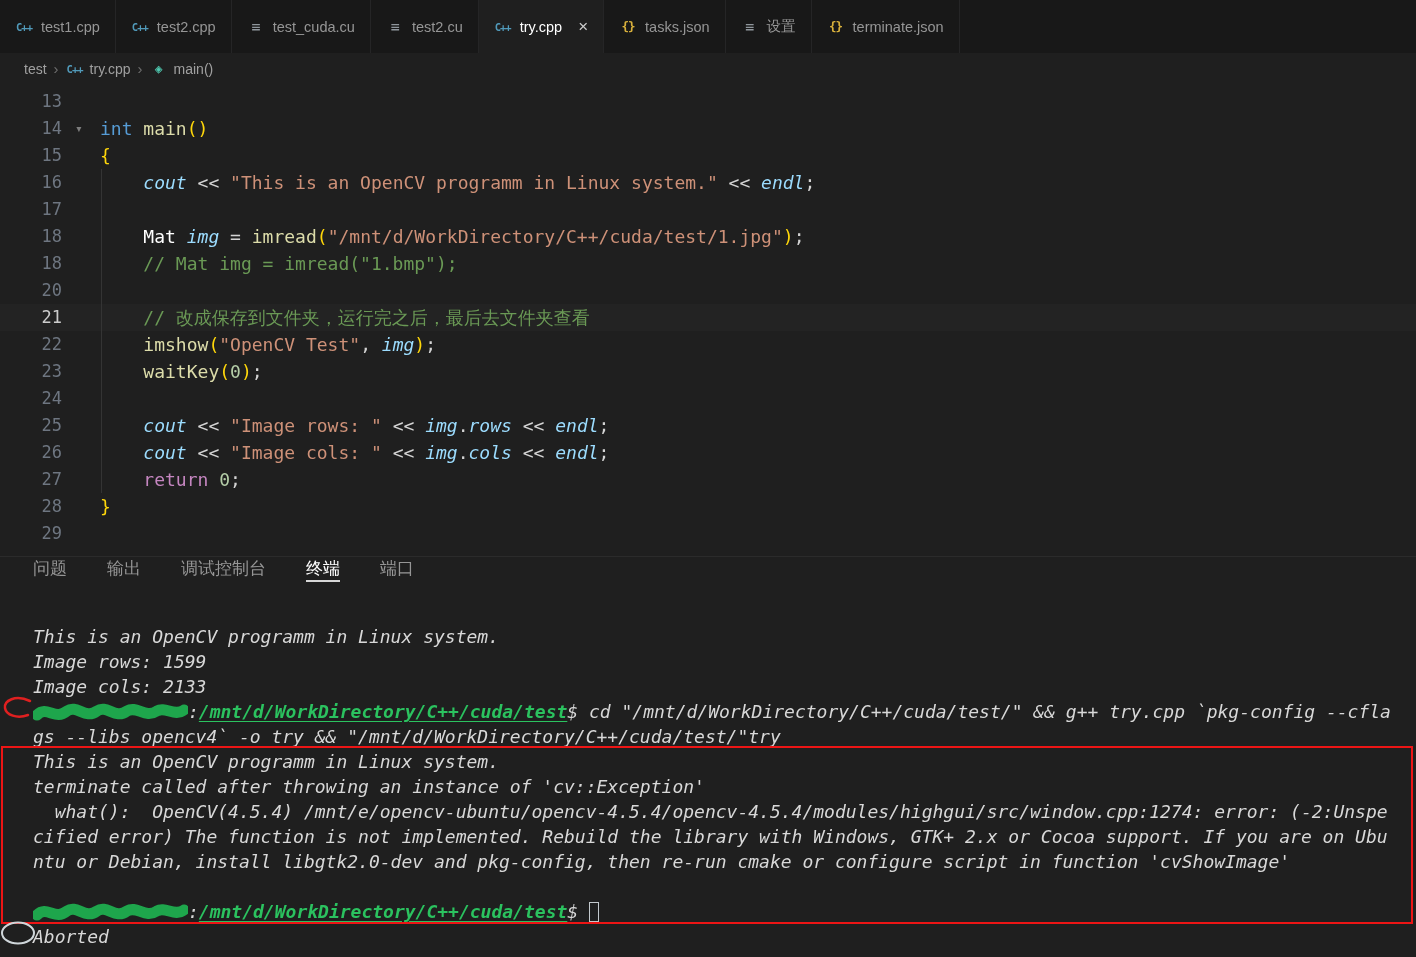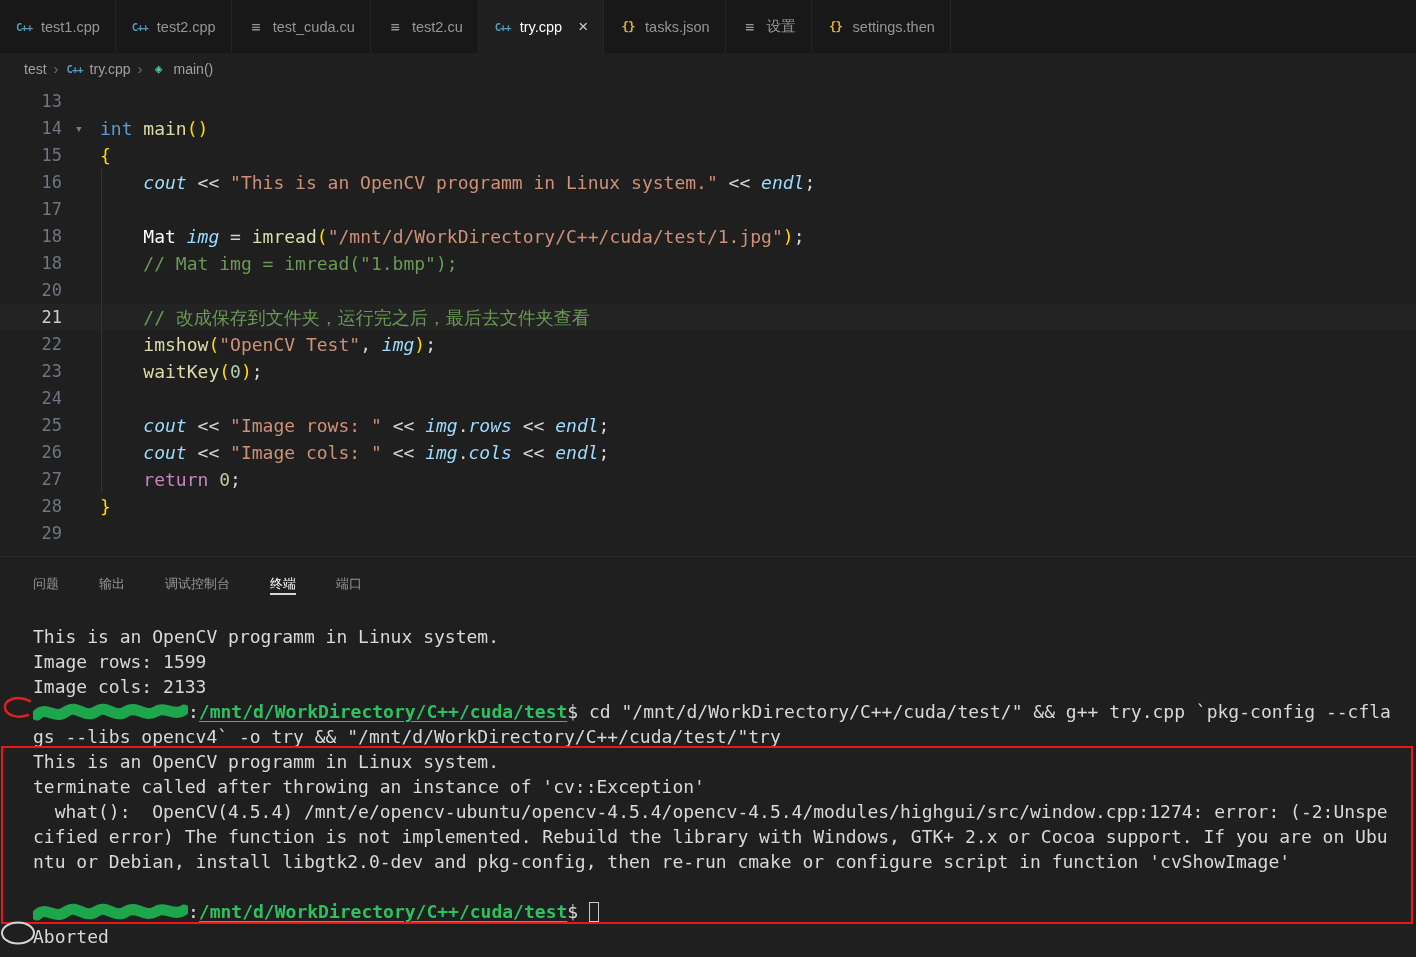--- a/index.html
+++ b/index.html
@@ -48,30 +48,30 @@
   .tk-type{ color:#ffffff; }
   .tk-var { color:#9cdcfe;font-style:italic; }
   .tk-str { color:#ce9178; }
   .tk-num { color:#b5cea8; }
   .tk-cmt { color:#6a9955; }
   .tk-pn  { color:#d4d4d4; }
   .tk-brk { color:#ffd70a; }
 
   
   .panel-header { height:56px; background:#1f1f1f; border-top:1px solid #2b2b2b;
-                  display:flex; align-items:center; padding-left:33px; gap:40px;
-                  font-size:13px; color:#969696; flex:none; }
+                  display:flex; align-items:flex-start; padding-left:33px; gap:40px;
+                  font-size:17px; color:#969696; flex:none; }
   .panel-tab { display:flex; align-items:center; cursor:pointer;
                border-bottom:2px solid transparent; padding-bottom:0; }
   .panel-tab.active { color:#ffffff; border-bottom-color:#d7d7d7; }
 
   
   .terminal { flex:1; background:#1f1f1f; position:relative;
               font-family:"DejaVu Sans Mono",monospace; font-size:18px;
-              line-height:25px; color:#d8d8d8; padding:12px 0 0 33px; overflow:hidden; }
+              line-height:25px; color:#d8d8d8; padding:12px 0 0 33px; overflow:hidden;font-style:italic; }
   .term-line { height:25px; white-space:pre; }
   .tm-pn { color:#d8d8d8; }
   .tm-path { color:var(--prompt-path-green,#2bc25f); font-weight:bold;
              text-decoration:underline; text-underline-offset:3px; }
   .scribble { display:inline-block; width:155px; height:20px; vertical-align:-4px; }
   .scribble-path { fill:none; stroke:var(--scribble-green,#1ea64c);
                    stroke-width:11; stroke-linecap:round; }
   .term-cursor { display:inline-block; width:10px; height:20px;
                  border:1.5px solid #c3c9cd; vertical-align:-4px; }
 
@@ -111,21 +111,21 @@
       <div class="tab">
         <span class="icon icon-json">{}</span>
         <span class="tab-label">tasks.json</span>
       </div>
       <div class="tab">
         <span class="icon icon-list">≡</span>
         <span class="tab-label">设置</span>
       </div>
       <div class="tab">
         <span class="icon icon-json">{}</span>
-        <span class="tab-label">settings.then</span>
+        <span class="tab-label">terminate.json</span>
       </div>
     </div>
 
   <div class="breadcrumb">
       <span class="crumb">
         <span>test</span>
       </span>
       <span class="crumb-sep">›</span>
       <span class="crumb">
         <span class="icon icon-cpp">C++</span>

